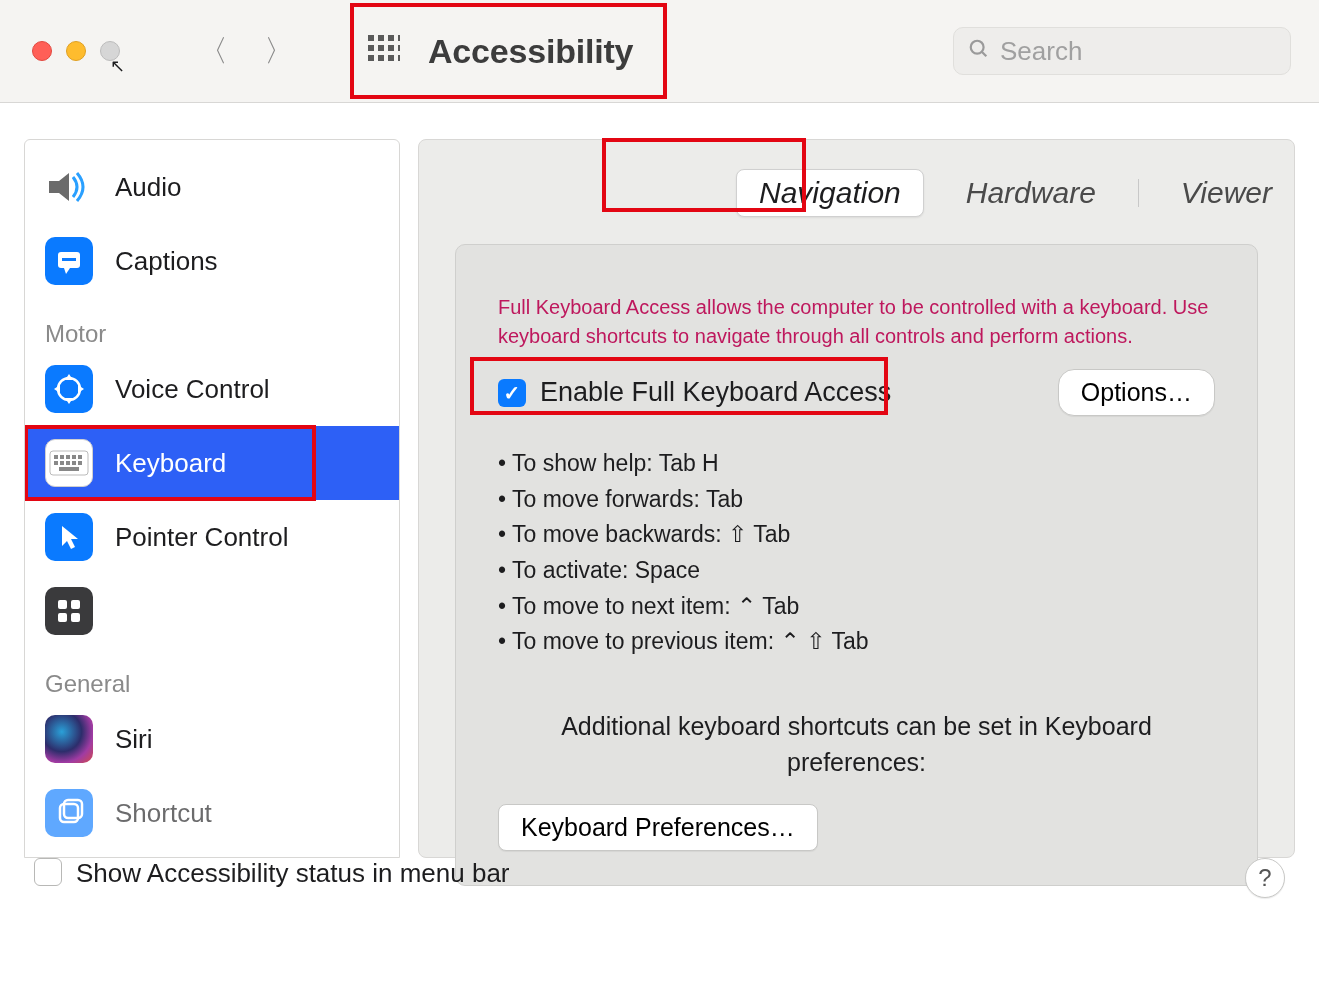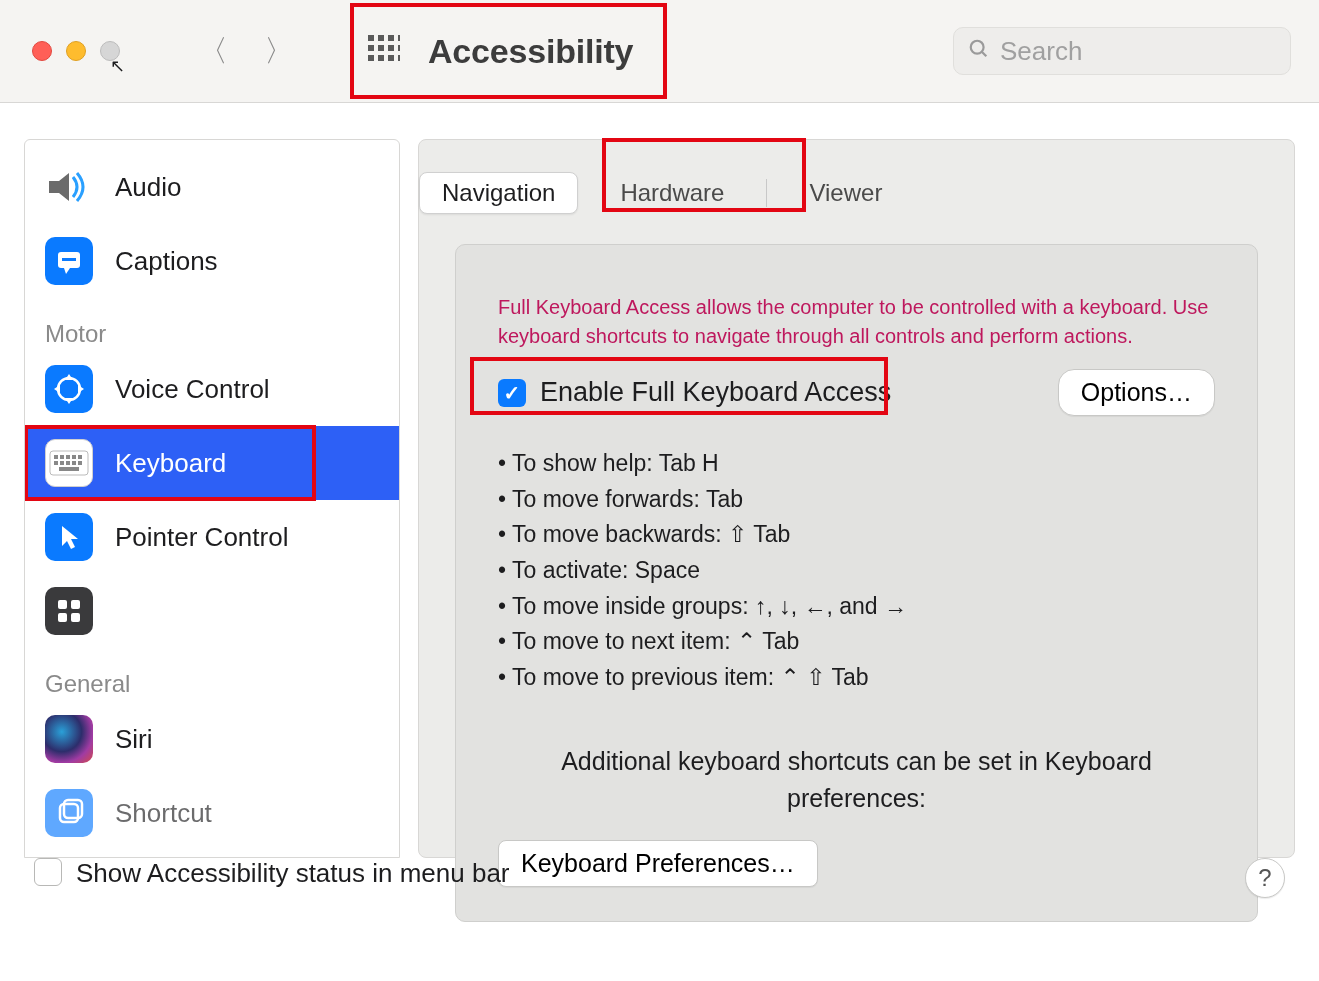--- a/index.html
+++ b/index.html
@@ -69,22 +69,22 @@
   .ic-dark { background: #3a3a3c; }
   .ic-siri { background: radial-gradient(circle at 35% 35%, #2aa0d8, #2d2d6b 45%, #a03ba3 70%, #d44a4a); }
   .kb-redbox { position:absolute; border:4px solid #e30613; left:-1px; top:-1px; width:292px; height:76px; pointer-events:none; }
 
   
   .content {
     flex:1; border: 1px solid #d8d7d5; border-radius: 8px; background: #ececea; padding: 0 0 0 0;
     position:relative;
   }
   .tab-row {
-    display:flex; justify-content:flex-start; align-items:center; height: 66px; margin-top: 20px;
-    font-size: 24px; color: #4a4a4a; position:relative;
+    display:flex; justify-content:flex-end; align-items:center; height: 66px; margin-top: 20px;
+    font-size: 30px; color: #4a4a4a; position:relative;font-style:italic;
   }
   .tab {
     padding: 6px 22px; border-radius: 8px; cursor:default;
   }
   .tab.active {
     background: #ffffff; border: 1px solid #d0d0d0; box-shadow: 0 1px 2px rgba(0,0,0,0.08);
     color:#1d1d1f;
   }
   .tab-sep { width:1px; height:28px; background:#c8c8c8; margin: 0 20px; }
   .tab-red { position:absolute; border:4px solid #e30613; pointer-events:none; top:-22px; height:74px; width:204px; left:50%; transform:translateX(-255px);}
@@ -297,21 +297,20 @@
           </div>
         <span class="enable-label">Enable Full Keyboard Access</span>
         <button class="options-btn">Options…</button>
       </div>
 
       <div class="bullets">
         <div>To show help: Tab H</div>
         <div>To move forwards: Tab</div>
         <div>To move backwards: ⇧ Tab</div>
         <div>To activate: Space</div>
-        <div>To move inside groups: ↑, ↓, ←, and →</div>
         <div>To move to next item: ⌃ Tab</div>
         <div>To move to previous item: ⌃ ⇧ Tab</div>
       </div>
 
       <div class="add-text">Additional keyboard shortcuts can be set in Keyboard preferences:</div>
       <button class="kbpref-btn">Keyboard Preferences…</button>
     </div>
   </div>
 </div>
 

